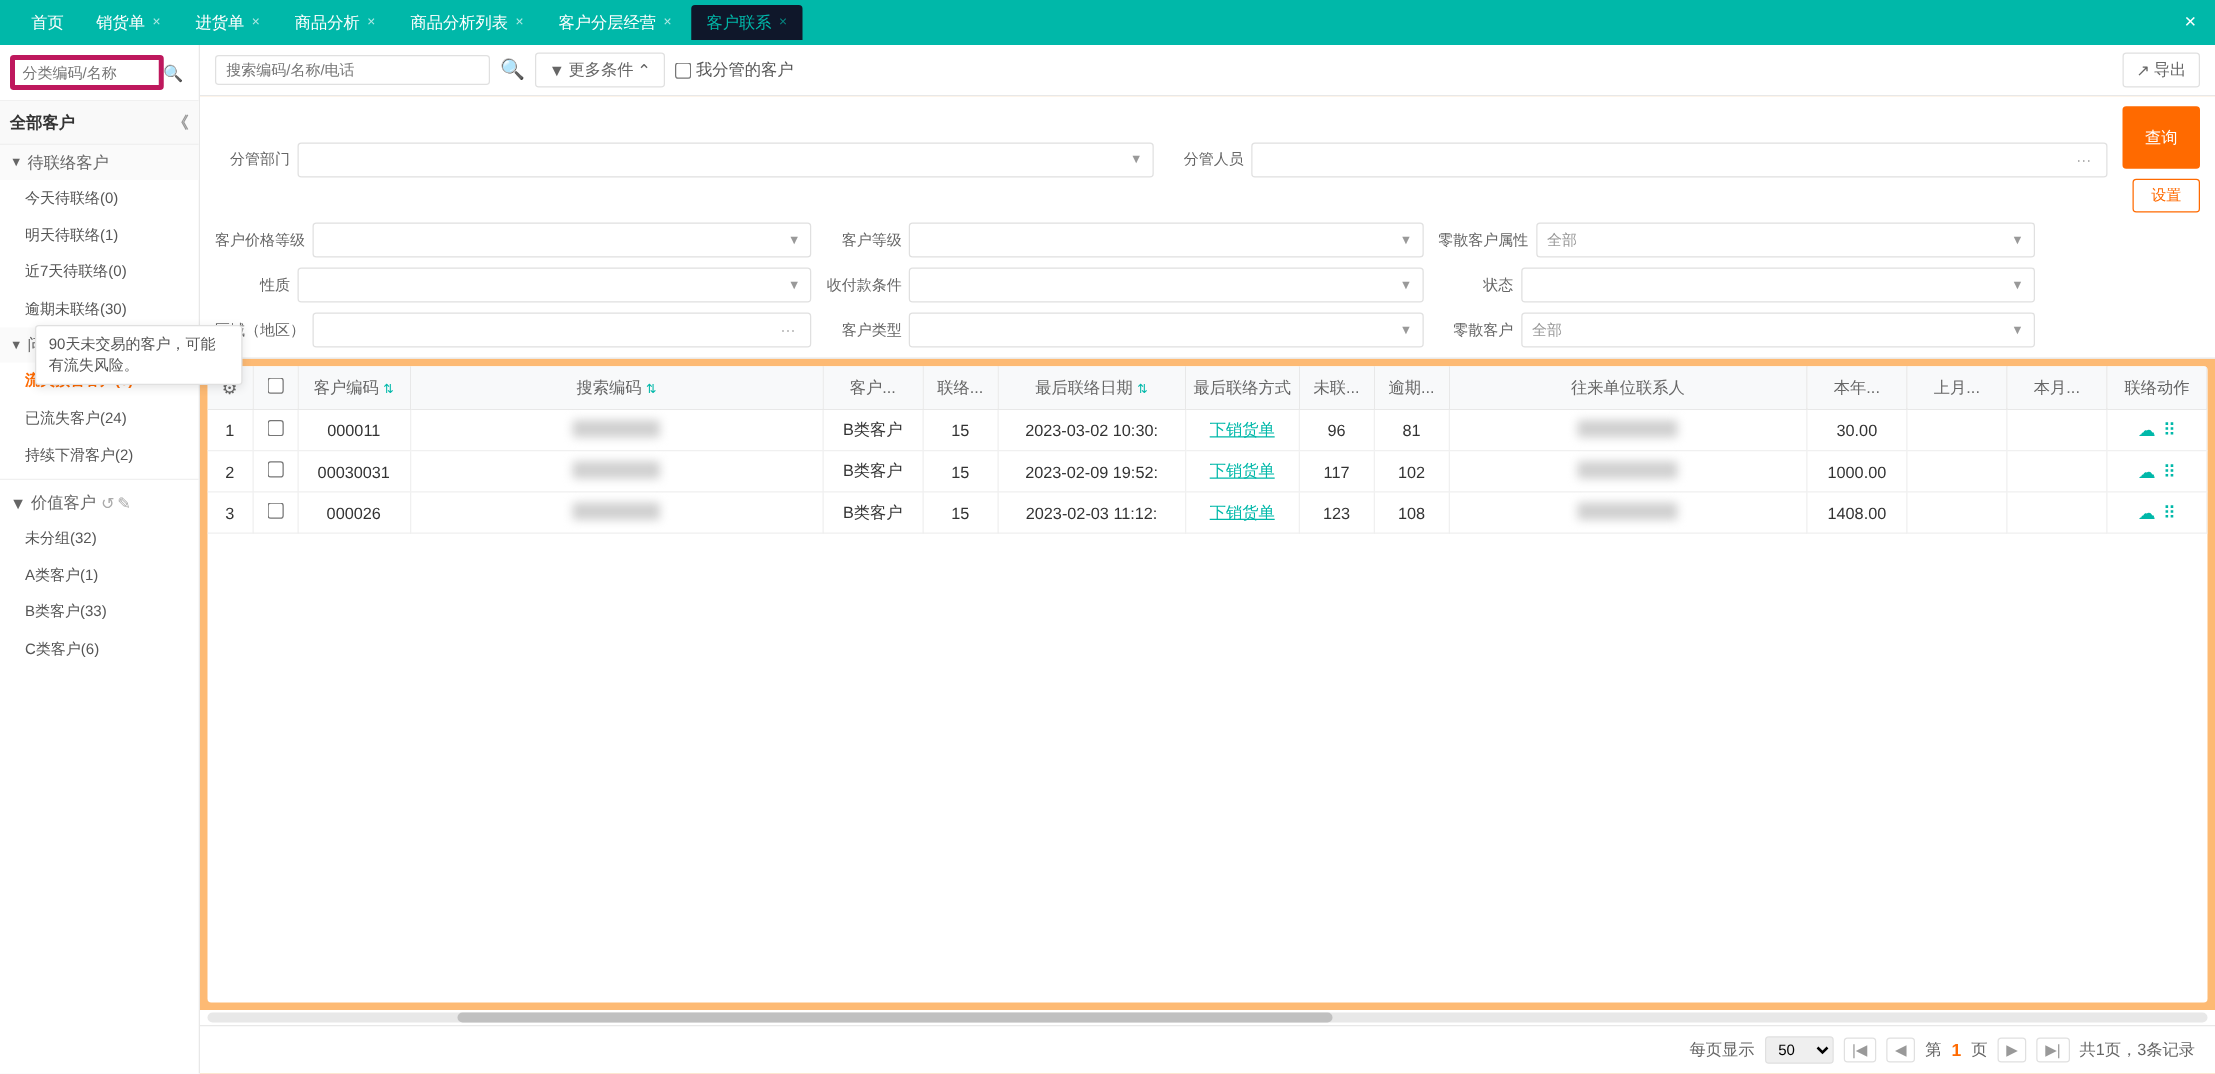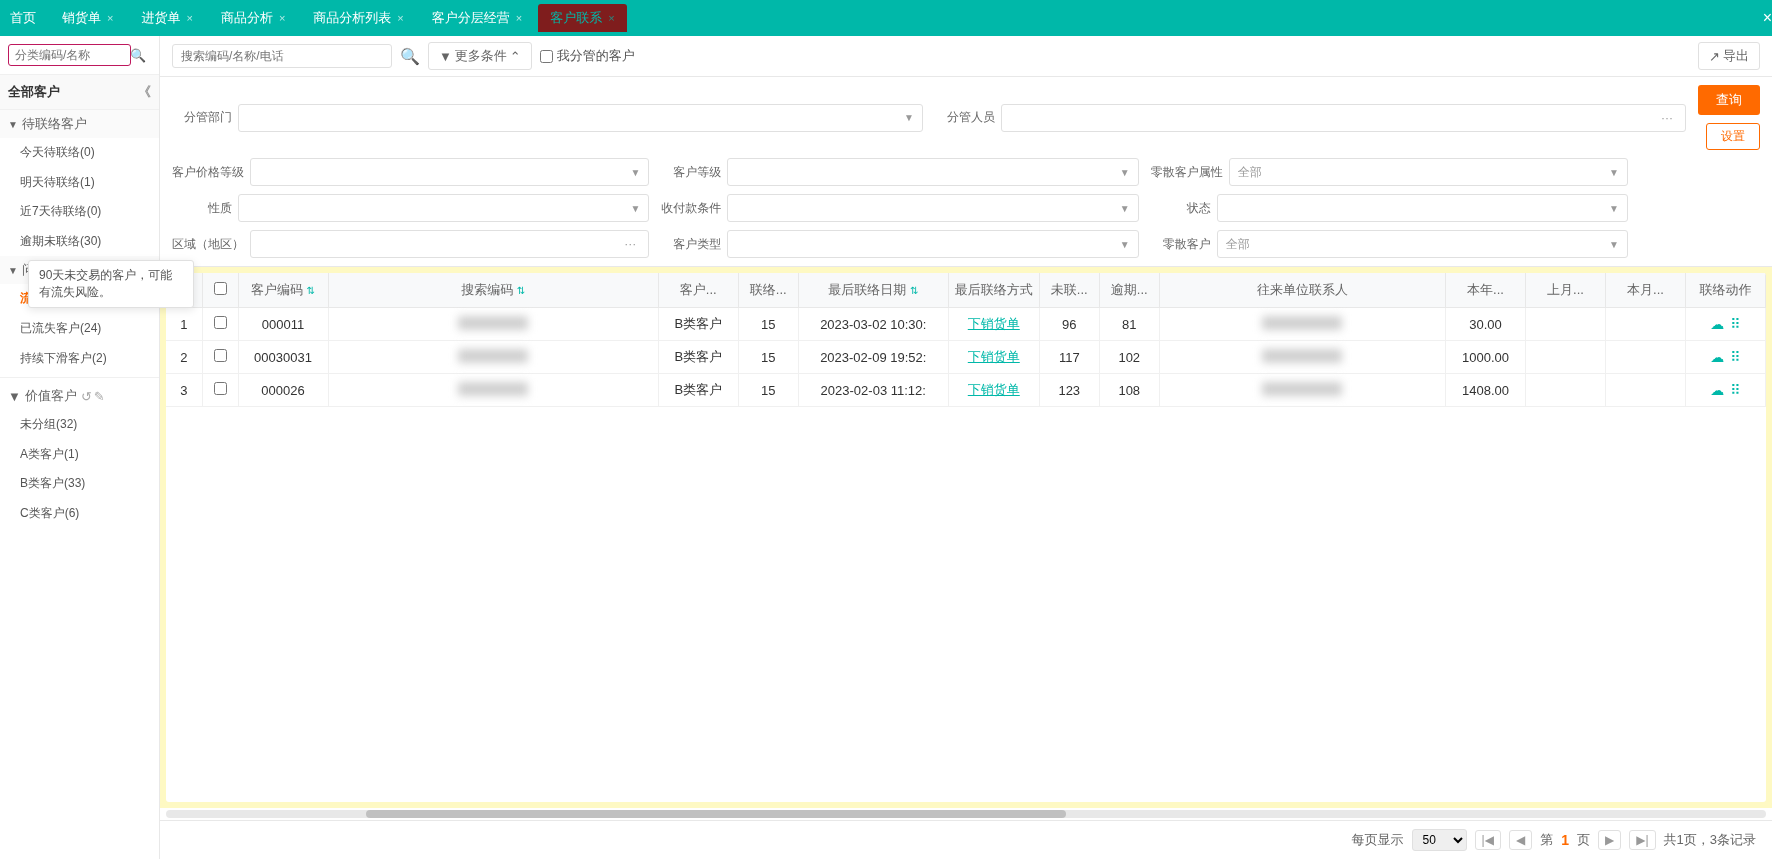--- a/index.html
+++ b/index.html
@@ -4,35 +4,35 @@
   <style>
     * { box-sizing: border-box; margin: 0; padding: 0; font-family: "Microsoft YaHei", "PingFang SC", Arial, sans-serif; font-size: 13px; }
     body { background: #f5f5f5; color: #333; overflow: hidden; }
 
     
     .top-nav {
       display: flex;
       align-items: center;
       background: #00b8a9;
       height: 36px;
-      padding: 0 0;
+      padding: 0 15px;
       gap: 4px;
     }
     .nav-tab {
       display: flex;
       align-items: center;
       padding: 4px 12px;
       color: #fff;
       font-size: 13px;
       cursor: pointer;
       border-radius: 3px 3px 0 0;
       gap: 4px;
       height: 28px;
     }
-    .nav-tab.active { background: #7f1d1d; color: #00b8a9; }
+    .nav-tab.active { background: #0f172a; color: #00b8a9; }
     .nav-tab .close-x { font-size: 11px; opacity: 0.7; margin-left: 2px; }
     .nav-home { color: #fff; padding: 4px 10px; font-size: 13px; cursor: pointer; }
     .top-nav-right { margin-left: auto; color: #fff; cursor: pointer; font-size: 16px; }
 
     
     .main-layout {
       display: flex;
       height: calc(859px - 36px);
     }
 
@@ -46,21 +46,21 @@
       overflow-y: auto;
       flex-shrink: 0;
     }
     .sidebar-search {
       display: flex;
       align-items: center;
       padding: 8px;
       border-bottom: 1px solid #f0f0f0;
     }
     .sidebar-search input {
-      border: 1px solid #be185d;
+      border: 4px solid #be185d;
       border-radius: 3px;
       padding: 3px 6px;
       font-size: 12px;
       width: 100%;
       outline: none;
     }
     .sidebar-search-icon { margin-right: 4px; color: #999; }
     .sidebar-all-header {
       display: flex;
       align-items: center;
@@ -121,21 +121,21 @@
       gap: 4px;
     }
     .sidebar-group-title .icons { display: flex; gap: 2px; color: #aaa; }
 
     
     .content-area {
       flex: 1;
       display: flex;
       flex-direction: column;
       overflow: hidden;
-      background: #fef9c3;
+      background: #fdba74;
     }
 
     
     .filter-bar {
       background: #fff;
       padding: 6px 12px;
       display: flex;
       align-items: center;
       gap: 8px;
       border-bottom: 1px solid #e8e8e8;
@@ -245,21 +245,21 @@
       color: #999;
       font-size: 16px;
       cursor: pointer;
       padding: 0 4px;
     }
     .query-btn {
       background: #ff6a00;
       color: #fff;
       border: none;
       border-radius: 3px;
-      padding: 6px 18px;
+      padding: 16px 18px;
       font-size: 13px;
       cursor: pointer;
     }
     .settings-btn {
       background: #fff;
       color: #ff6a00;
       border: 1px solid #ff6a00;
       border-radius: 3px;
       padding: 4px 14px;
       font-size: 12px;

